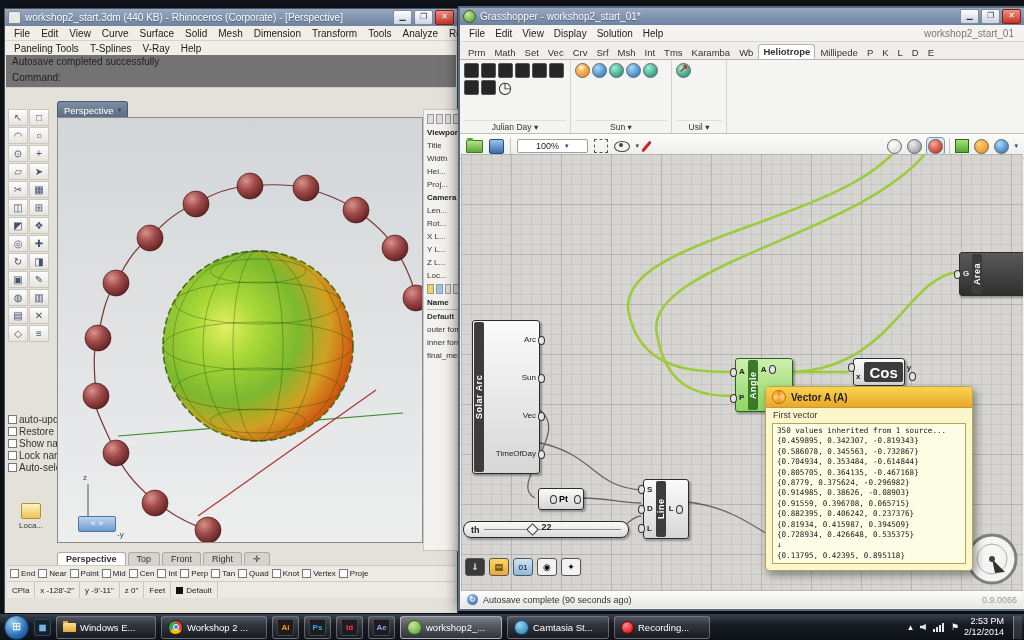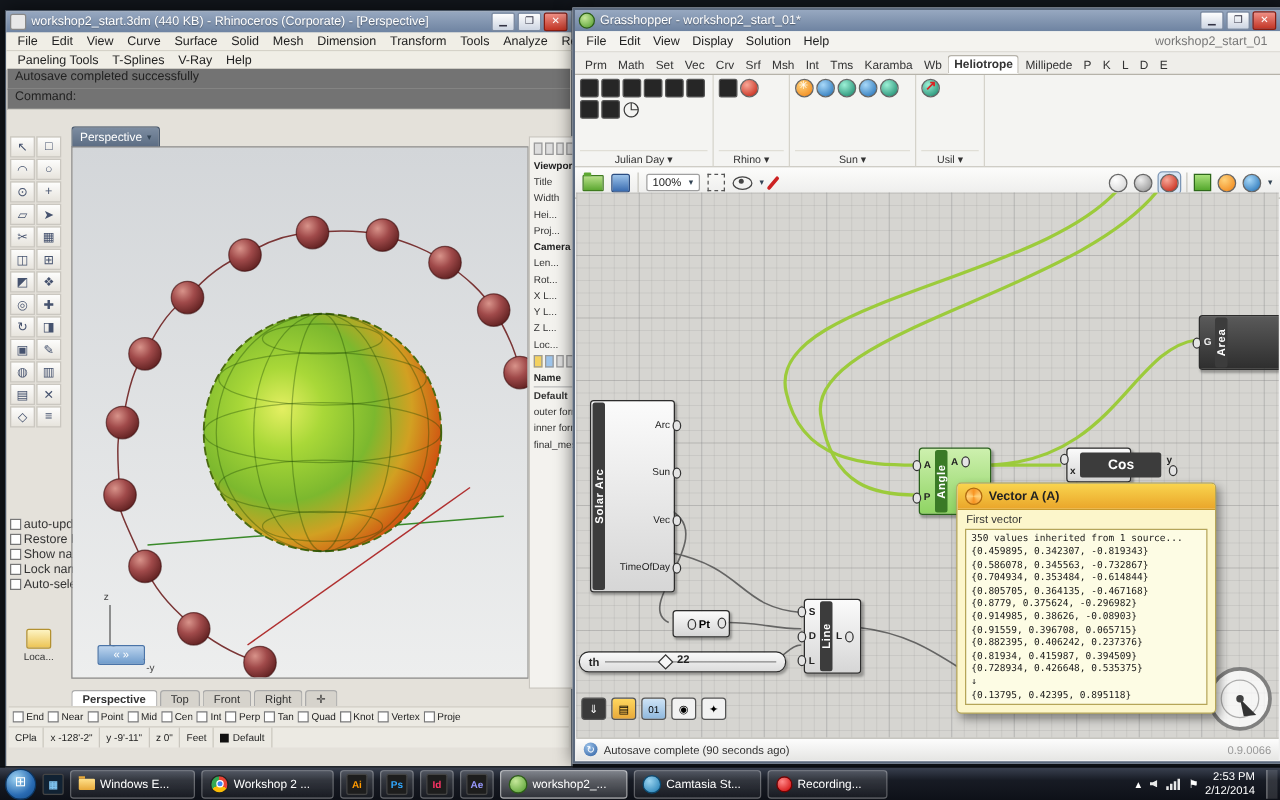--- a/index.html
+++ b/index.html
@@ -91,21 +91,21 @@
   .usil{position:relative}
   .usil::after{content:"↗";position:absolute;left:2px;top:-2px;color:#d22;font-weight:bold;font-size:11px}
   .gtools{display:flex;align-items:center;background:linear-gradient(#fcfcfb,#ececea);
       border-bottom:1px solid #b8b6ae;height:24px;padding:0 6px;gap:6px}
   .folder{width:15px;height:11px;background:linear-gradient(#b7e089,#5da832);border:1px solid #3e7a1e;
       border-radius:1px;position:relative}
   .folder::before{content:"";position:absolute;left:0;top:-3px;width:6px;height:3px;
       background:#5da832;border-radius:1px 1px 0 0}
   .save{width:13px;height:13px;background:linear-gradient(#9cc3ea,#3a6cb0);border:1px solid #2a4c80;
       border-radius:2px}
-  .zoombox{background:#fff;border:1px solid #a0a0a0;font-size:9px;color:#222;padding:1px 4px;
+  .zoombox{background:#fff;border:1px solid #a0a0a0;font-size:9px;color:#222;padding:1px 18px;
       display:flex;gap:6px;align-items:center;border-radius:2px}
   .dashsq{width:12px;height:12px;border:1px dashed #555}
   .eye{width:14px;height:9px;border:1px solid #444;border-radius:50%;position:relative}
   .eye::after{content:"";position:absolute;left:4px;top:1.5px;width:4px;height:4px;border-radius:50%;background:#444}
   .redpen{width:3px;height:13px;background:#c22;transform:rotate(40deg);border-radius:2px}
   .gsep{width:1px;height:16px;background:#c8c6be}
   .cube{width:12px;height:12px;background:linear-gradient(#a8e07a,#55a82e);border:1px solid #2e681a}
   .pressed{outline:1px solid #7a95b5;background:#d8e6f5;border-radius:3px;padding:1px}
   .dd{font-size:7px;color:#345}
   .canvas{position:absolute;left:1px;right:1px;top:146px;bottom:19px;overflow:hidden;
@@ -133,21 +133,21 @@
   .gcomp.dark{background:linear-gradient(#5a5a5a,#2e2e2e)}
   .pcol{display:flex;flex-direction:column;justify-content:space-around;padding:0 2px;font-size:8px;
       font-weight:bold;color:#222}
   .gcomp.dark .pcol{color:#eee}
   .gin::before{content:"";display:inline-block;width:5px;height:7px;border:1px solid #333;
       background:#e4e4e4;border-radius:50%;margin-right:2px;margin-left:-8px;vertical-align:middle}
   .gout::after{content:"";display:inline-block;width:5px;height:7px;border:1px solid #333;
       background:#e4e4e4;border-radius:50%;margin-left:2px;margin-right:-8px;vertical-align:middle}
   .gouts{flex:1;display:flex;flex-direction:column;justify-content:space-around;align-items:flex-end;
       font-size:8px;color:#222;padding-right:2px}
-  .cosmid{background:#3c3c3c;color:#fff;font-size:11px;font-weight:bold;padding:0 22px;border-radius:2px;
+  .cosmid{background:#3c3c3c;color:#fff;font-size:15px;font-weight:bold;padding:0 5px;border-radius:2px;
       margin:3px 2px;display:flex;align-items:center}
   .slider{position:absolute;display:flex;align-items:center;gap:4px;padding:0 7px;
       background:linear-gradient(#fafafa,#dcdcdc);border:1px solid #2c2c2c;border-radius:8px;
       font-size:9px;font-weight:bold;color:#222;box-shadow:1.5px 2px 2px rgba(0,0,0,.3)}
   .strack{flex:1;height:1px;background:#888;position:relative}
   .sdia{position:absolute;left:32%;top:-4px;width:7px;height:7px;background:#f6f6f6;
       border:1px solid #333;transform:rotate(45deg)}
   .sval{position:absolute;left:calc(32% + 14px);top:-7px}
   .ttip{position:absolute;left:304px;top:232px;width:206px;background:#fcf6cb;
       border:1px solid #b5a558;border-radius:4px;box-shadow:3px 4px 8px rgba(0,0,0,.4);z-index:6}
@@ -533,27 +533,20 @@
           <span class="pico"></span>
           <span class="pico"></span>
         <span class="pico"></span>
           <span class="pico"></span>
           <span class="pico"></span>
           <span class="pico"></span>
         <span class="clockg">◷</span>
       </div>
       <div class="plabel"><span>Julian Day</span> ▾</div>
     </div>
-    <div class="pgroup" style="width:52px">
-      <div class="picons">
-        <span class="pico"></span>
-        <span class="ball b-rd"></span>
-      </div>
-      <div class="plabel"><span>Rhino</span> ▾</div>
-    </div>
     <div class="pgroup" style="width:92px">
       <div class="picons">
         <span class="ball b-or starb"></span>
         <span class="ball b-bl"></span>
         <span class="ball b-tl"></span>
         <span class="ball b-bl"></span>
         <span class="ball b-tl"></span>
       </div>
       <div class="plabel"><span>Sun</span> ▾</div>
     </div>

